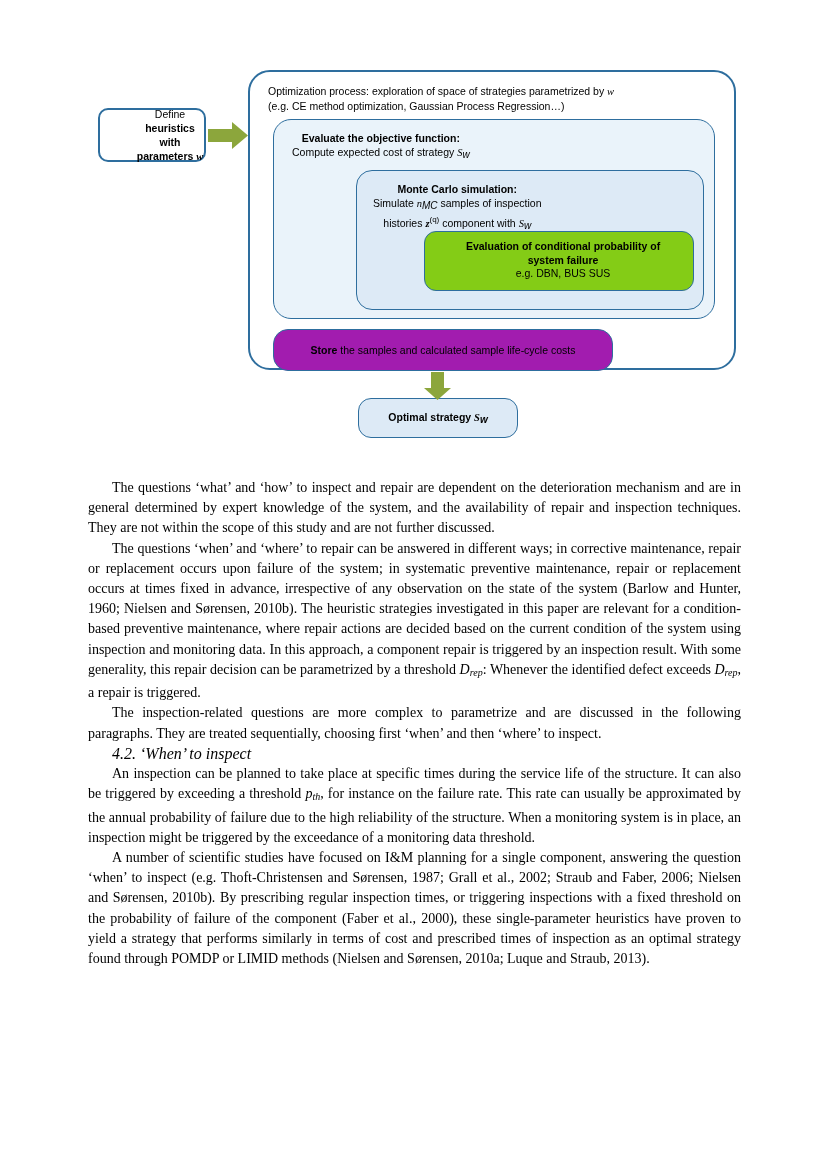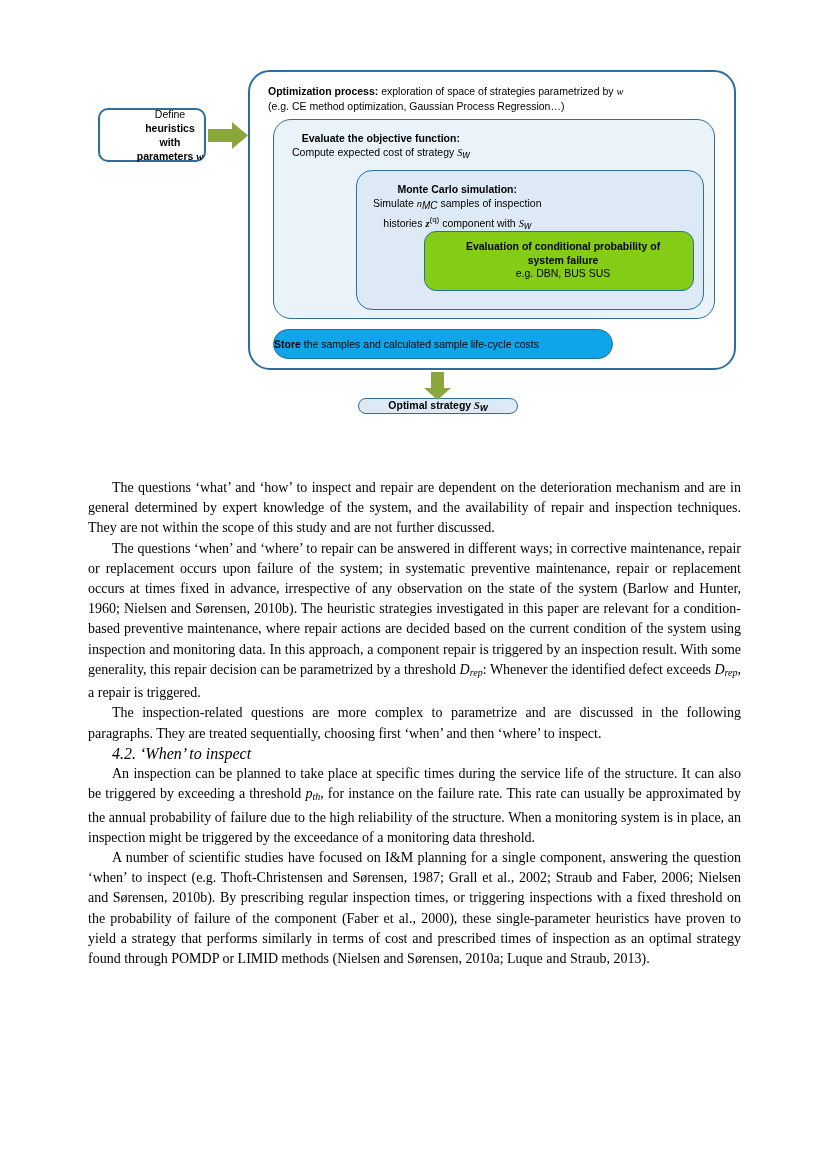--- a/index.html
+++ b/index.html
@@ -77,21 +77,21 @@
   }
   .opt-title {
     position: absolute;
     left: 18px;
     top: 12px;
     width: 450px;
     font-family: "Liberation Sans", sans-serif;
     font-size: 10.5px;
     line-height: 14px;
   }
-  .opt-title b { font-weight: bold; }
+  .opt-title b { font-weight: normal; }
 
   
   .box-eval {
     position: absolute;
     left: 23px;
     top: 47px;
     width: 442px;
     height: 200px;
     border: 1.6px solid #2e6e9e;
     border-radius: 18px;
@@ -150,39 +150,39 @@
     font-size: 10.5px;
     line-height: 13.5px;
   }
 
   
   .box-store {
     position: absolute;
     left: 23px;
     top: 257px;
     width: 340px;
-    height: 30px;
+    height: 42px;
     border: 1.6px solid #2e6e9e;
     border-radius: 15px;
-    background: #0ea5e9;
+    background: #a21caf;
     box-sizing: border-box;
     display: flex;
     align-items: center;
-    justify-content: flex-start;
+    justify-content: center;
     font-family: "Liberation Sans", sans-serif;
     font-size: 10.5px;
   }
 
   
   .box-final {
     position: absolute;
     left: 270px;
     top: 338px;
     width: 160px;
-    height: 16px;
+    height: 40px;
     border: 1.6px solid #2e6e9e;
     border-radius: 13px;
     background: #ddeaf6;
     box-sizing: border-box;
     display: flex;
     align-items: center;
     justify-content: center;
     font-family: "Liberation Sans", sans-serif;
     font-size: 10.5px;
     font-weight: bold;

